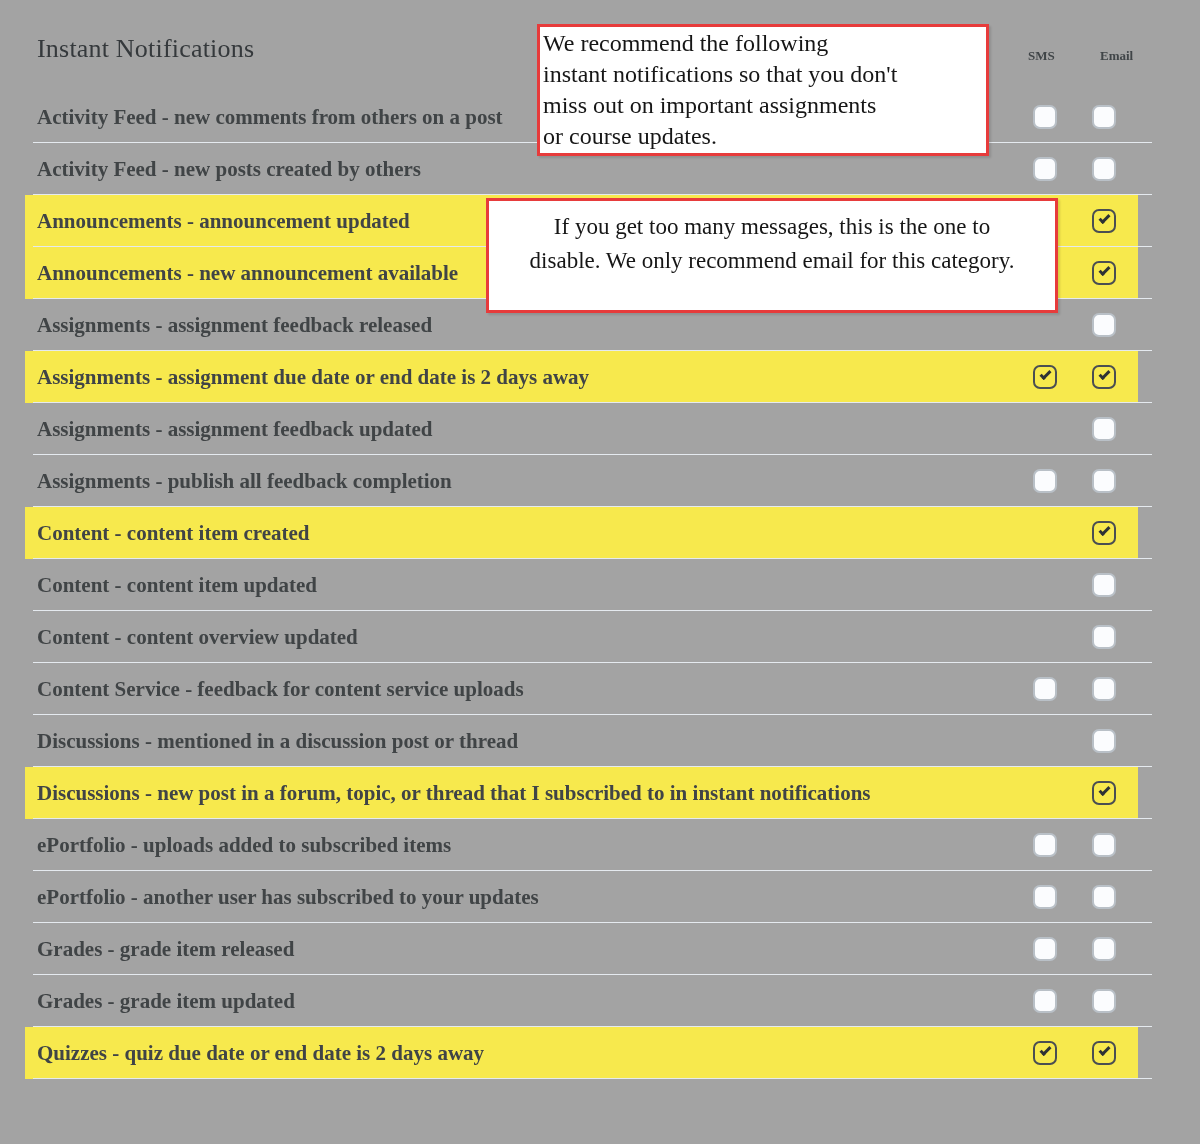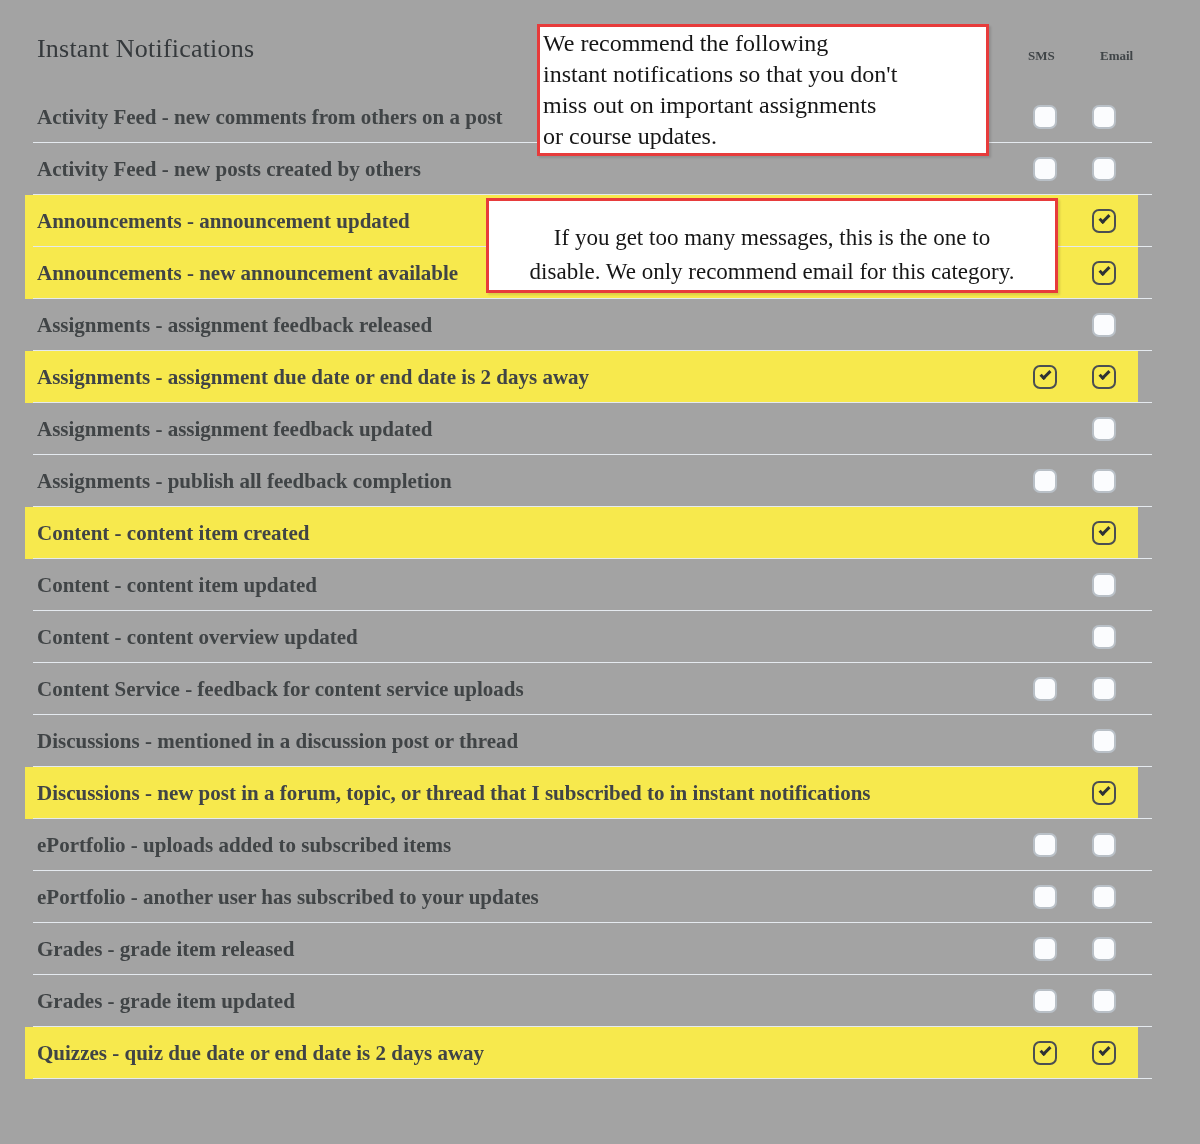--- a/index.html
+++ b/index.html
@@ -34,22 +34,22 @@
   .check-icon { display:none; }
   .cb.checked .check-icon { display:block; width:11px; height:6px;
     border-left:3px solid #2e3235; border-bottom:3px solid #2e3235;
     transform:rotate(-45deg); margin:4px auto 0; }
 
   
   .callout { position:absolute; background:#ffffff; border:3px solid #e73b3b; z-index:10;
     color:#161616; white-space:pre-line; box-shadow:2px 2px 2px rgba(0,0,0,0.12); }
   .callout-1 { left:537px; top:24px; width:452px; height:132px;
     font-size:24px; line-height:31px; padding:1px 3px; text-align:left; }
-  .callout-2 { left:486px; top:198px; width:572px; height:95px;
-    font-size:23px; line-height:34px; padding-top:20px; text-align:center; }
+  .callout-2 { left:486px; top:198px; width:572px; height:115px;
+    font-size:23px; line-height:34px; padding-top:9px; text-align:center; }
 </style>
 </head>
 <body>
 
 <div id="screen">
 
   <h1 class="page-title">Instant Notifications</h1>
 
   <div class="col-header sms">SMS</div>
   <div class="col-header email">Email</div>

